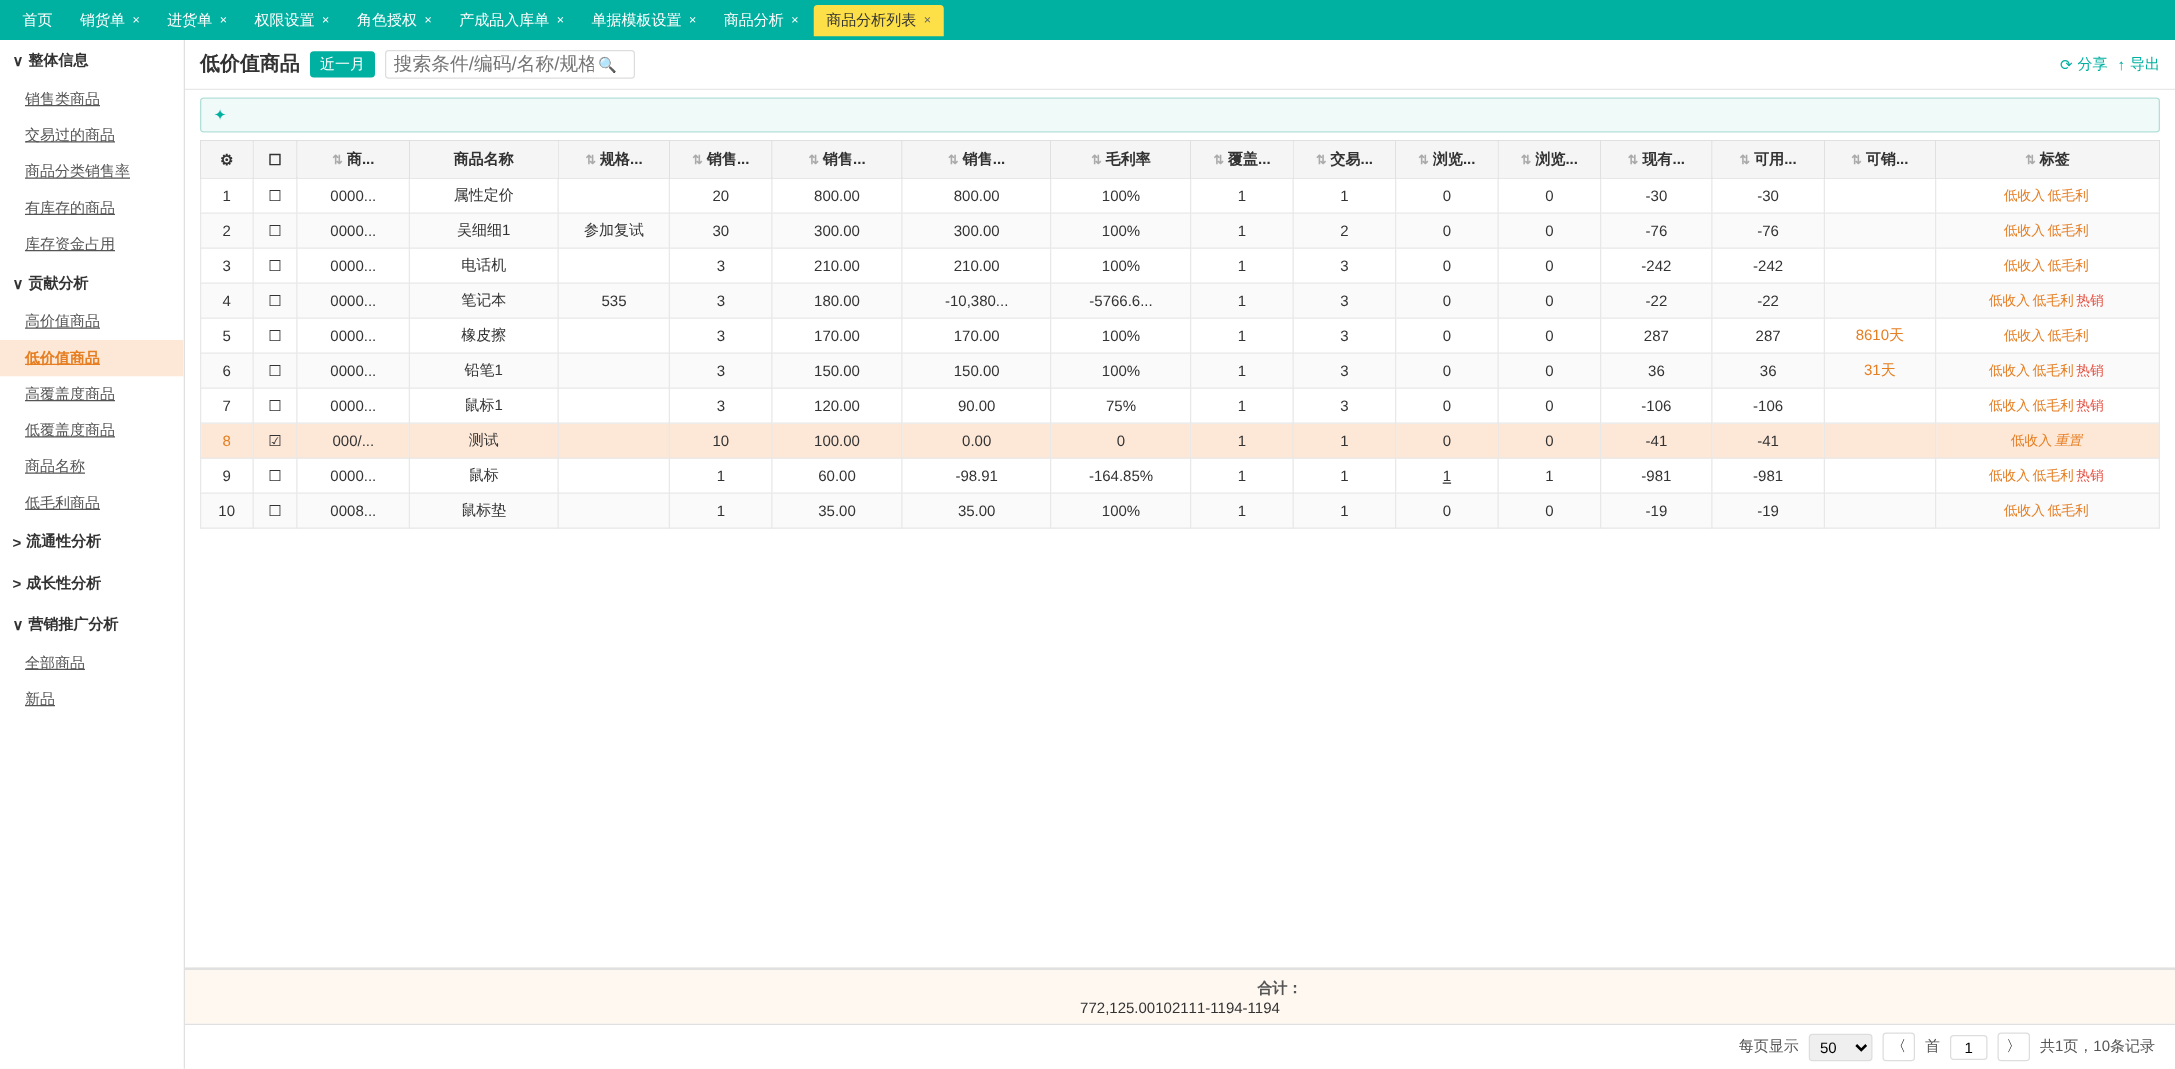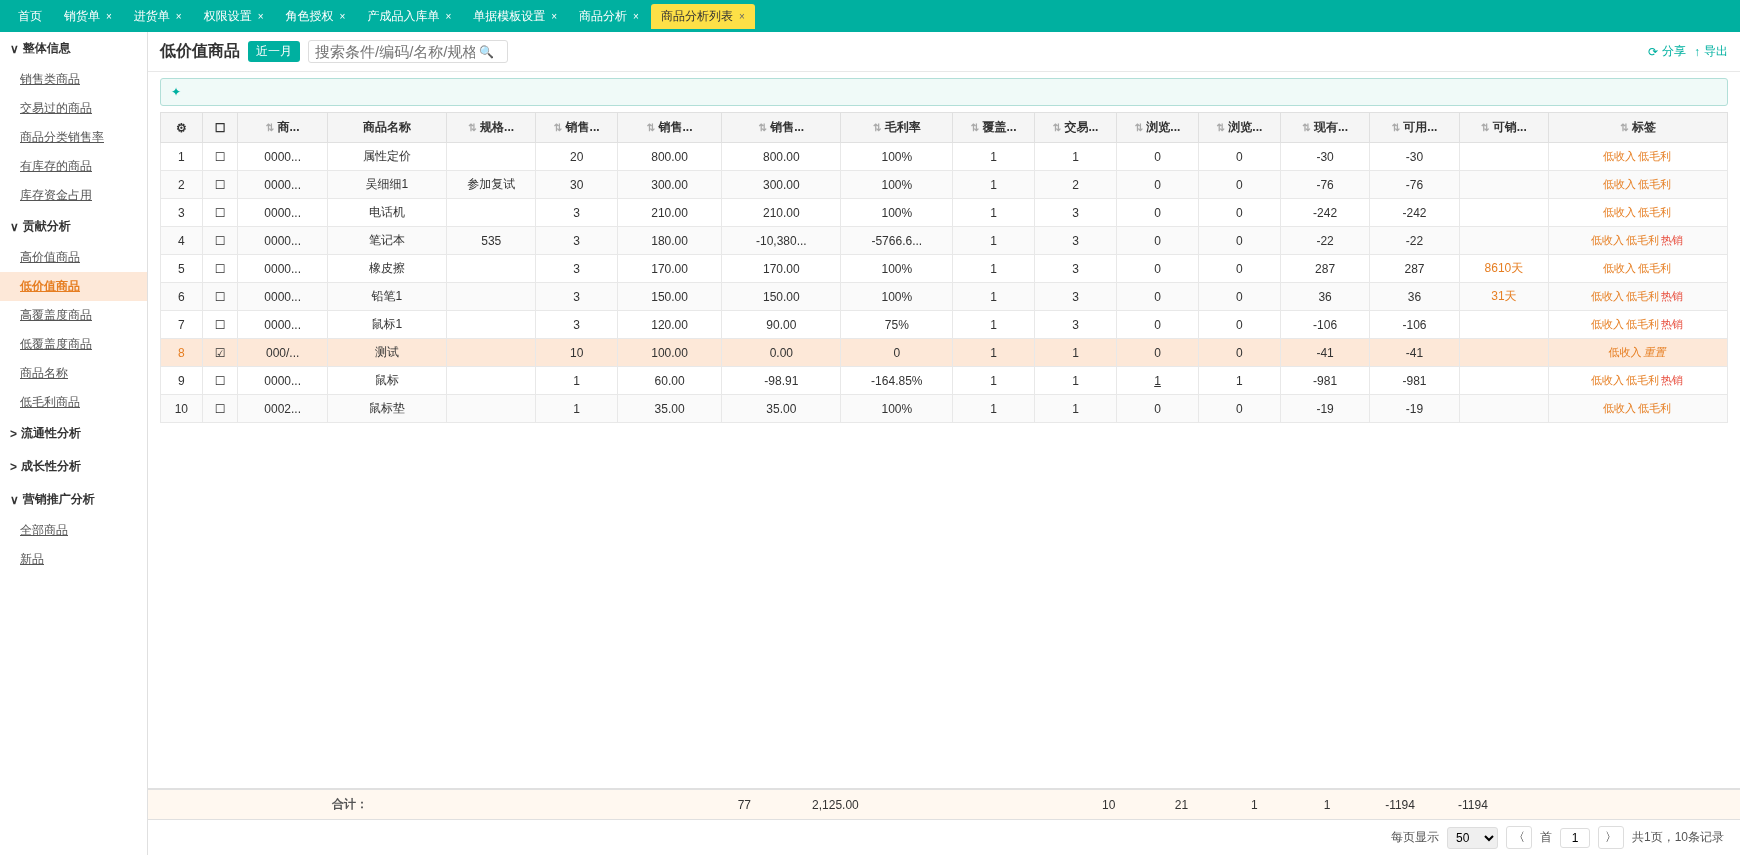--- a/index.html
+++ b/index.html
@@ -173,20 +173,21 @@
     .underline { text-decoration: underline; cursor: pointer; }
 
     
     .table-footer {
       border-top: 2px solid #e0e0e0;
       padding: 6px 12px;
       background: #fff8f0;
       display: flex;
       align-items: center;
       gap: 0;
+      flex-direction: column;
     }
     .footer-label {
       width: 220px;
       font-weight: bold;
       color: #555;
       text-align: right;
       padding-right: 12px;
     }
     .footer-cells {
       display: flex;
@@ -507,21 +508,21 @@
               <td><span class="underline">1</span></td>
               <td>1</td>
               <td>-981</td>
               <td>-981</td>
               <td></td>
               <td><span style="color: rgb(230, 126, 34); font-size: 11px; margin-right: 2px;">低收入</span><span style="color: rgb(230, 126, 34); font-size: 11px; margin-right: 2px;">低毛利</span><span style="color: rgb(231, 76, 60); font-size: 11px; margin-right: 2px;">热销</span></td>
             </tr>
             <tr>
               <td>10</td>
               <td>☐</td>
-              <td>0002...</td>
+              <td>0008...</td>
               <td>鼠标垫</td>
               <td></td>
               <td>1</td>
               <td>35.00</td>
               <td>35.00</td>
               <td>100%</td>
               <td>1</td>
               <td>1</td>
               <td>0</td>
               <td>0</td>

